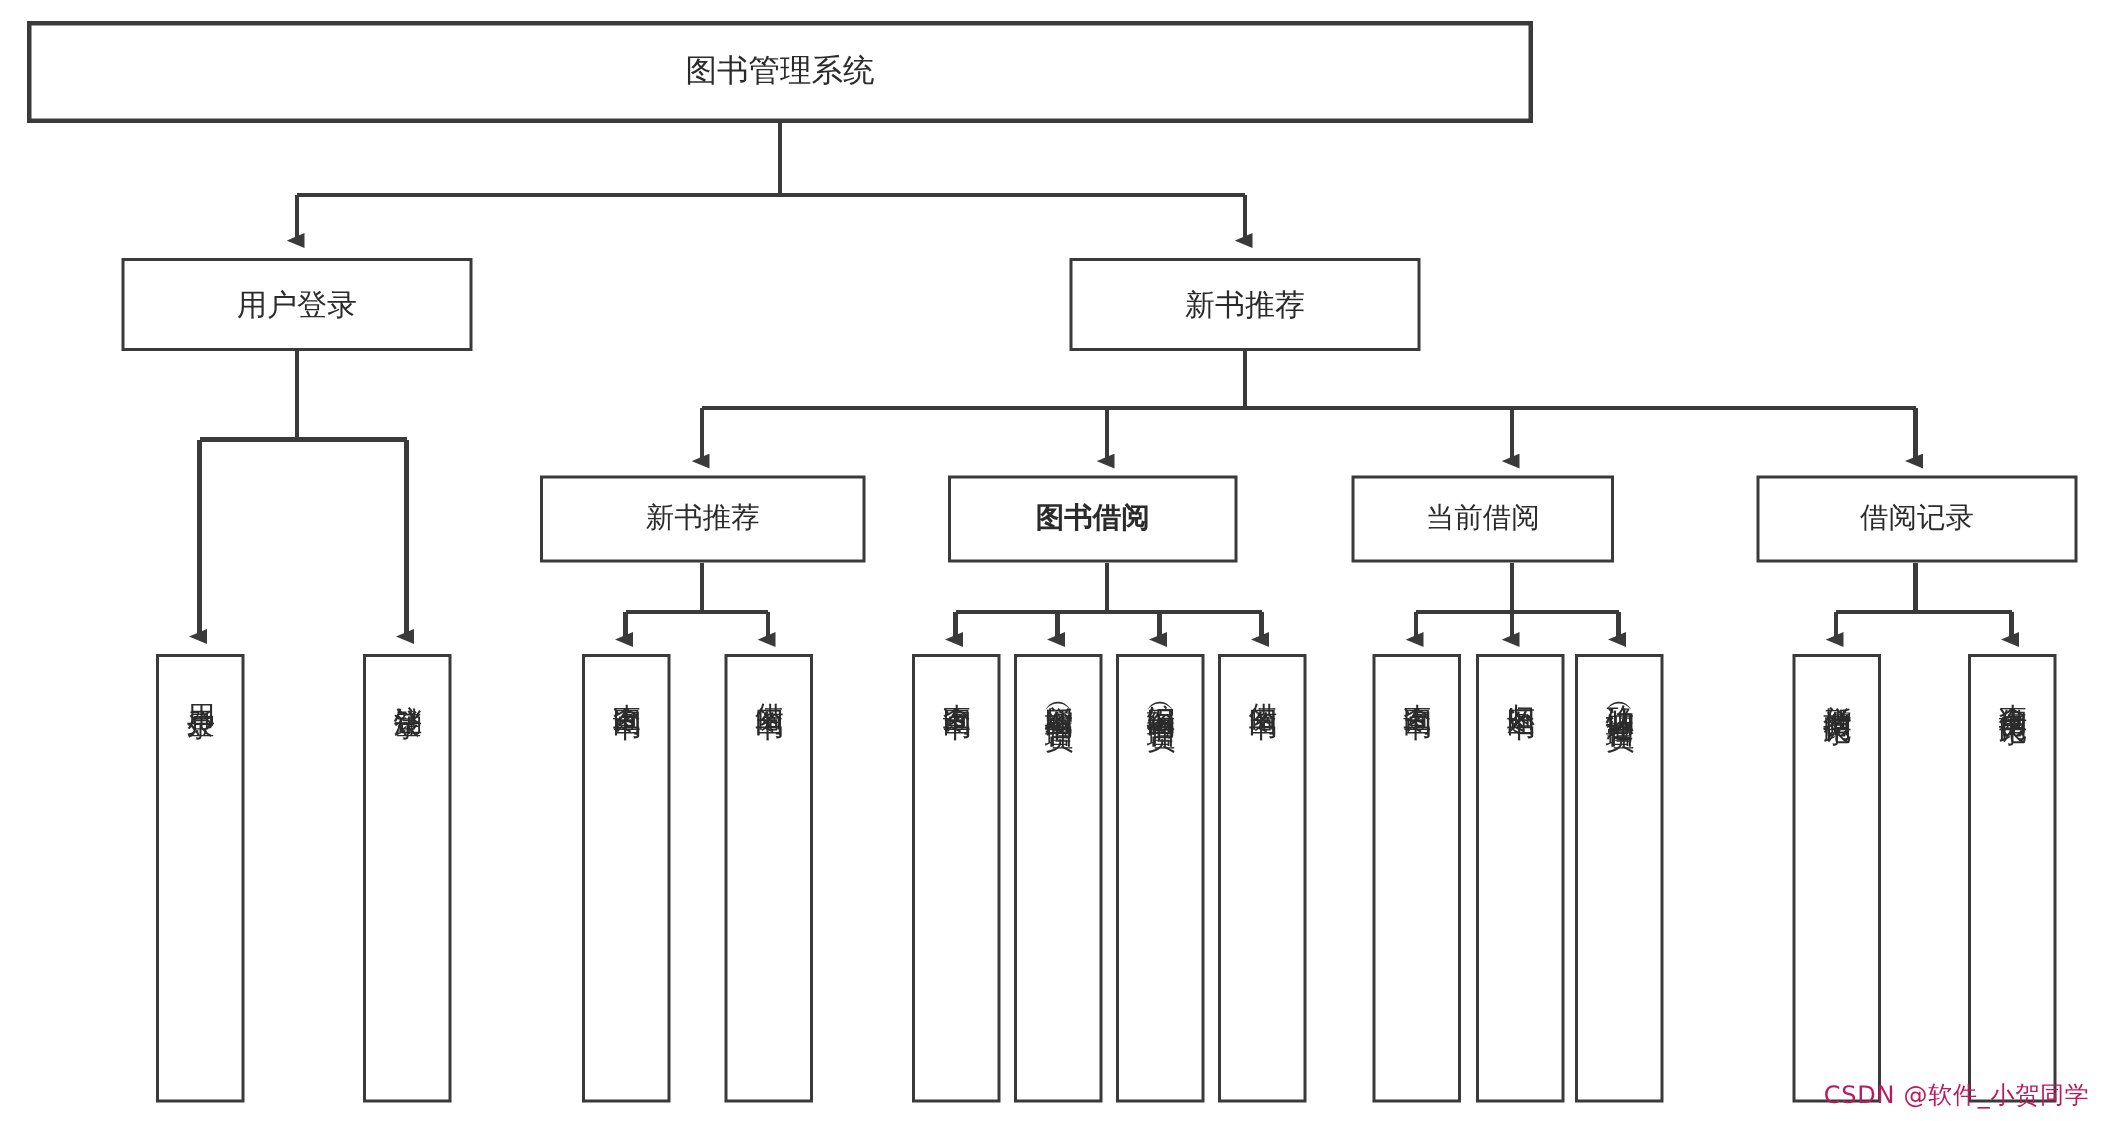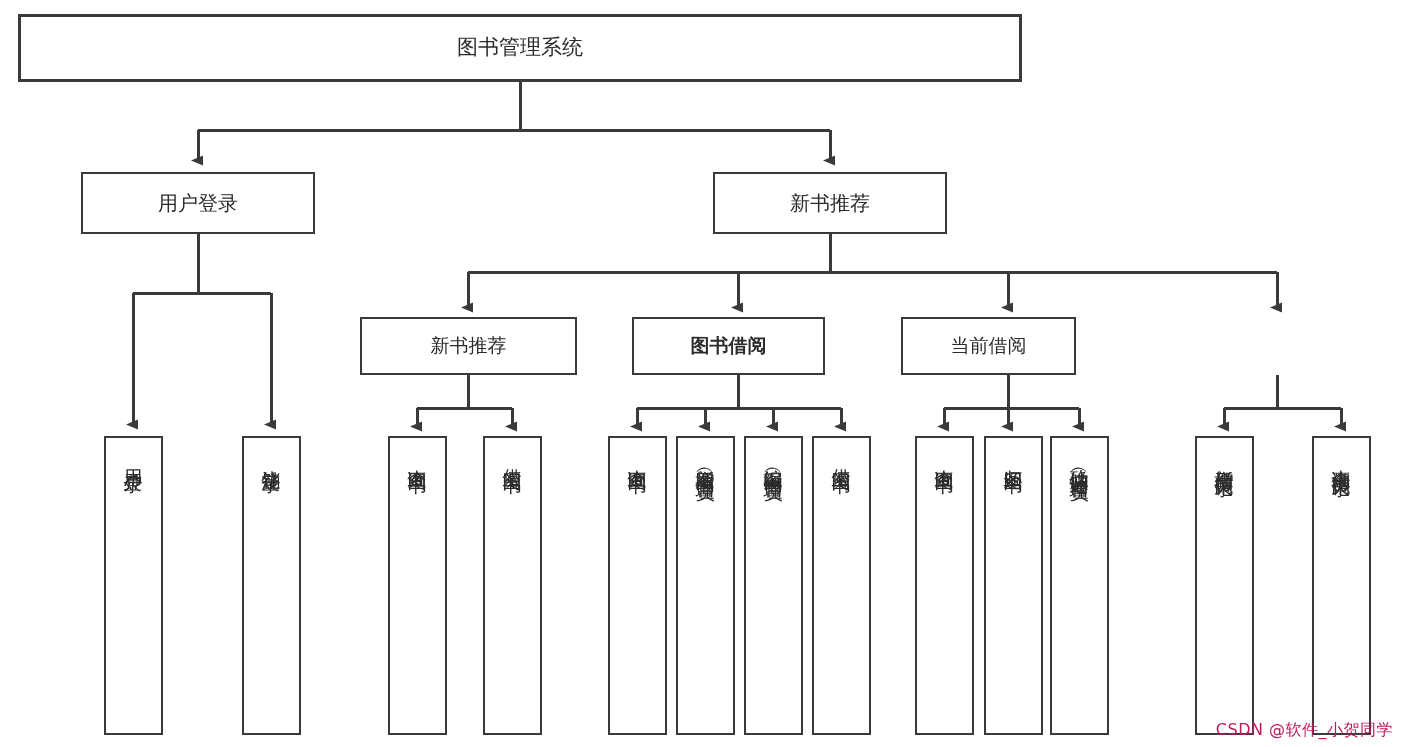--- a/index.html
+++ b/index.html
@@ -134,20 +134,23 @@
   </div>
 
   <div class="node lvl3" style="left:632px; top:317px; width:193px; height:58px;font-weight:bold;">
     <span>图书借阅</span>
   </div>
 
   <div class="node lvl3" style="left:901px; top:317px; width:175px; height:58px;">
     <span>当前借阅</span>
   </div>
 
+  <div class="node lvl3" style="left:1171px; top:317px; width:214px; height:58px;">
+    <span>借阅记录</span>
+  </div>
 
   <div class="node leaf" style="left:104px; top:436px; width:59px; height:299px;">
     <span class="vtext">用户登录</span>
   </div>
 
   <div class="node leaf" style="left:242px; top:436px; width:59px; height:299px;">
     <span class="vtext">注销登录</span>
   </div>
 
   <div class="node leaf" style="left:388px; top:436px; width:59px; height:299px;">

